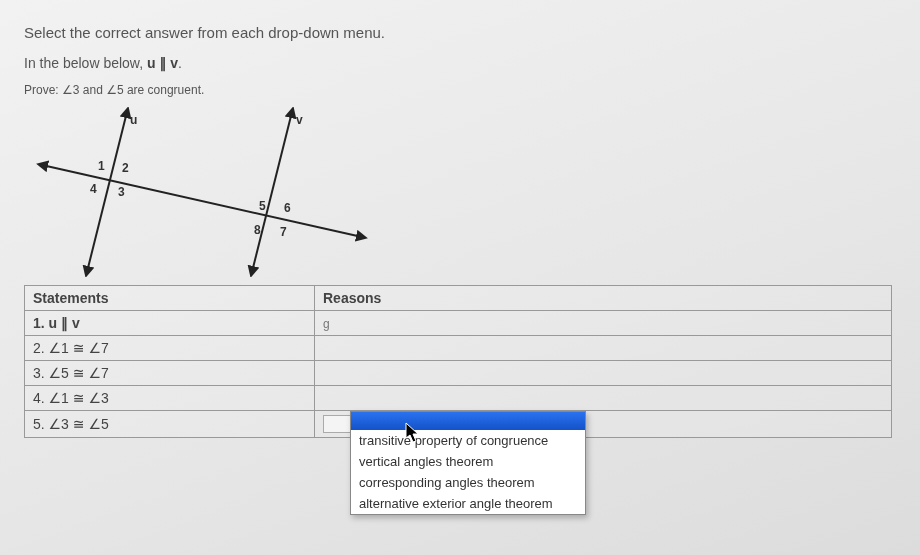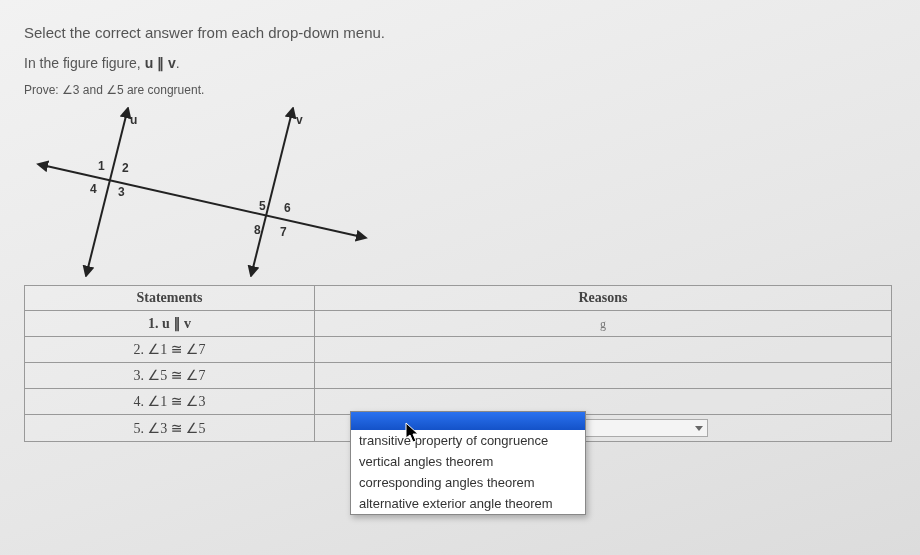--- a/index.html
+++ b/index.html
@@ -29,26 +29,25 @@
   .proof {
     width: 868px;
     border-collapse: collapse;
     border: 1px solid #999;
     background: rgba(255,255,255,0.1);
     table-layout: fixed;
   }
   .proof th, .proof td {
     border: 1px solid #999;
     padding: 4px 8px;
-    text-align: center;
+    text-align: left;
     font-size: 14px;
     height: 25px;
     color:#444;
     vertical-align: middle;
-    font-family: Liberation Serif, serif;
   }
   .proof th { font-weight: bold; }
   col.stcol { width: 290px; }
   .ang { font-family: 'Arial', sans-serif; }
   .dropdown {
     position:absolute;
     left: 350px;
     top: 411px;
     width: 236px;
     background:#fff;
@@ -93,21 +92,21 @@
     border-top:5px solid #666;
   }
   .hint { color:#777; font-size:12px; }
 </style>
 </head>
 <body>
 
 <div class="prompt">Select the correct answer from each drop-down menu.</div>
 
 <div class="line1">
-  <span>In the figure figure, </span><b>u ∥ v</b><span>.</span>
+  <span>In the below below, </span><b>u ∥ v</b><span>.</span>
 </div>
 
 <div class="line2">
   <span>Prove: </span><span class="ang">∠3 and ∠5</span><span> are congruent.</span>
 </div>
 
 <div class="figure">
   <svg width="360" height="170" viewBox="0 0 360 170">
     <defs>
       <marker id="arr" viewBox="0 0 10 10" refX="5" refY="5" markerWidth="6" markerHeight="6" orient="auto-start-reverse">

